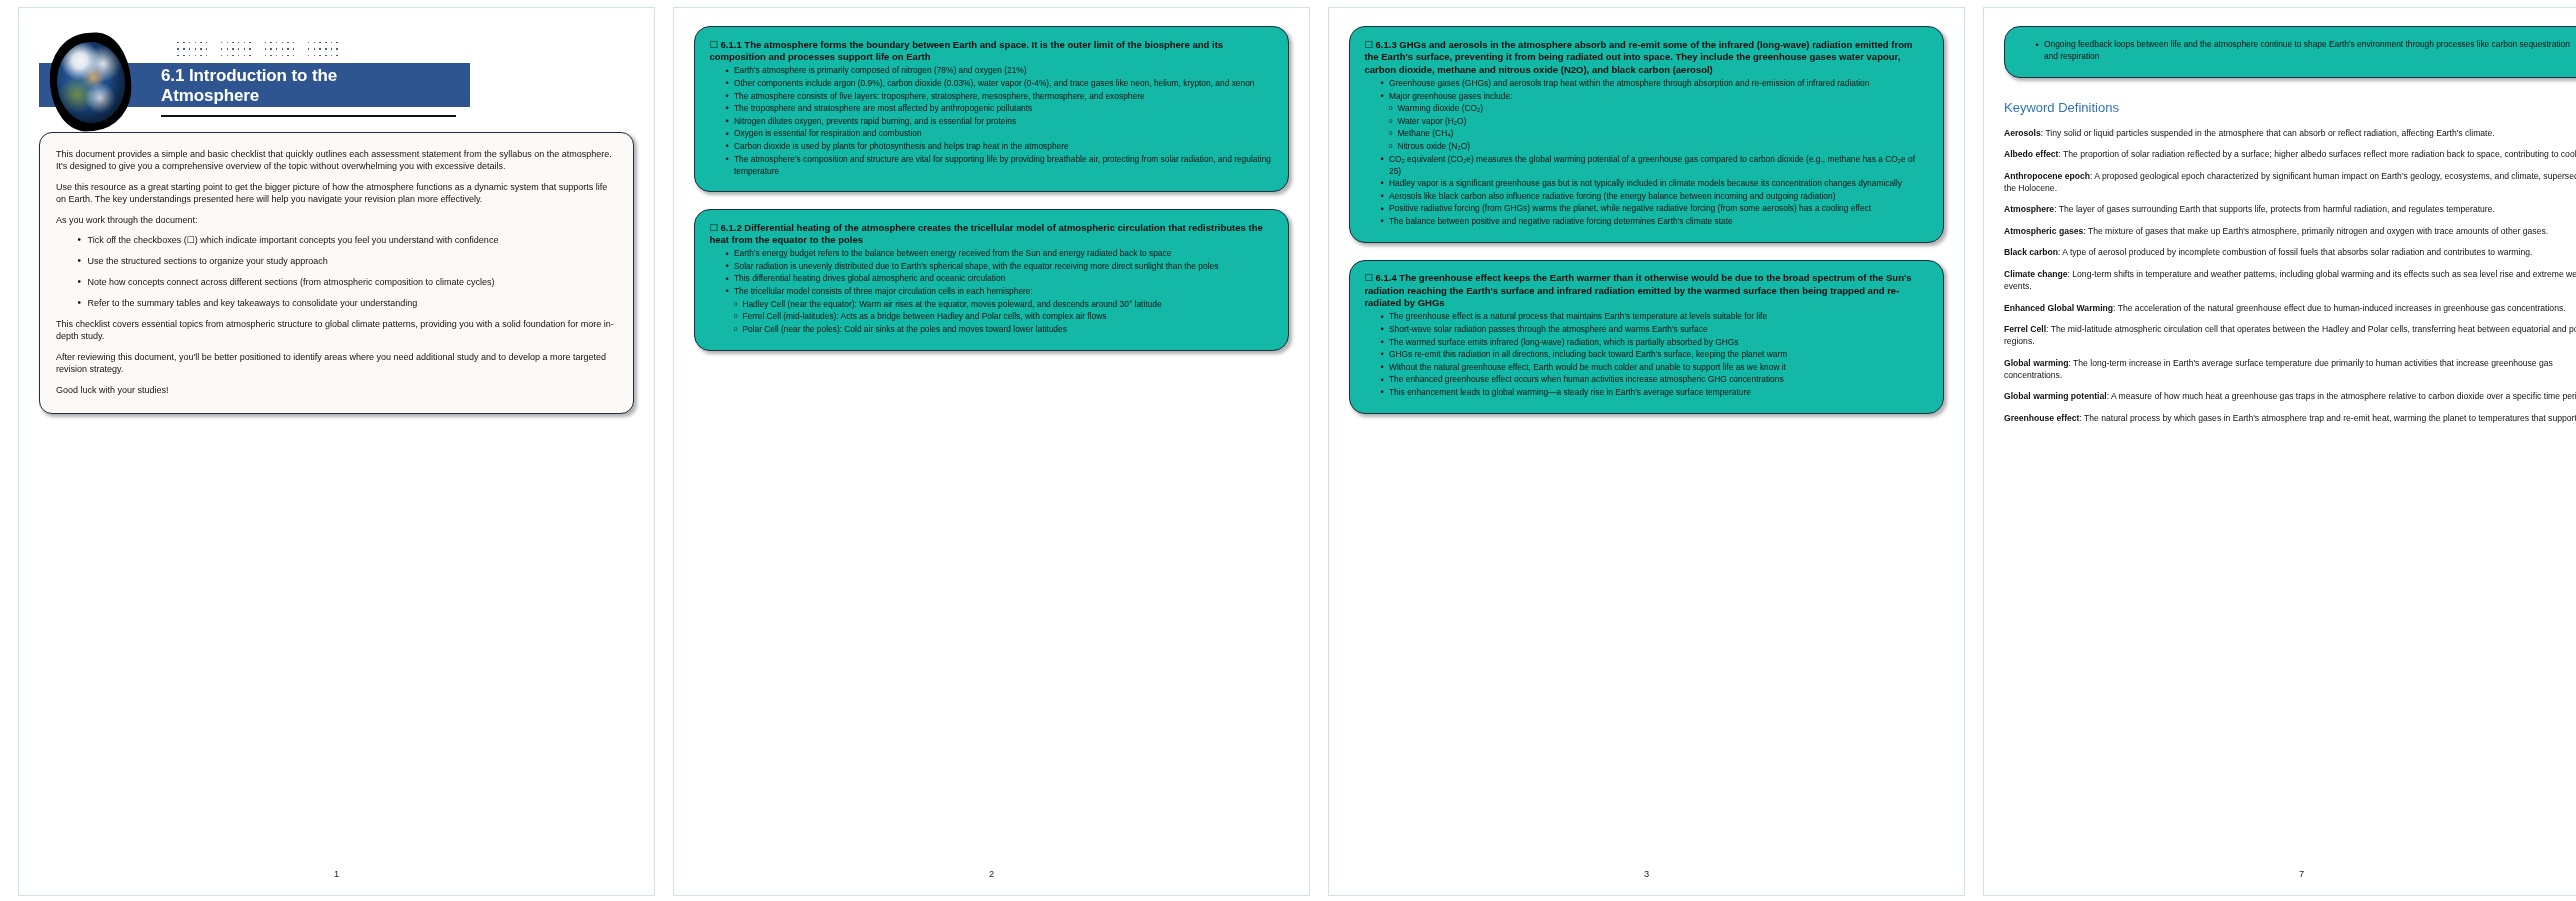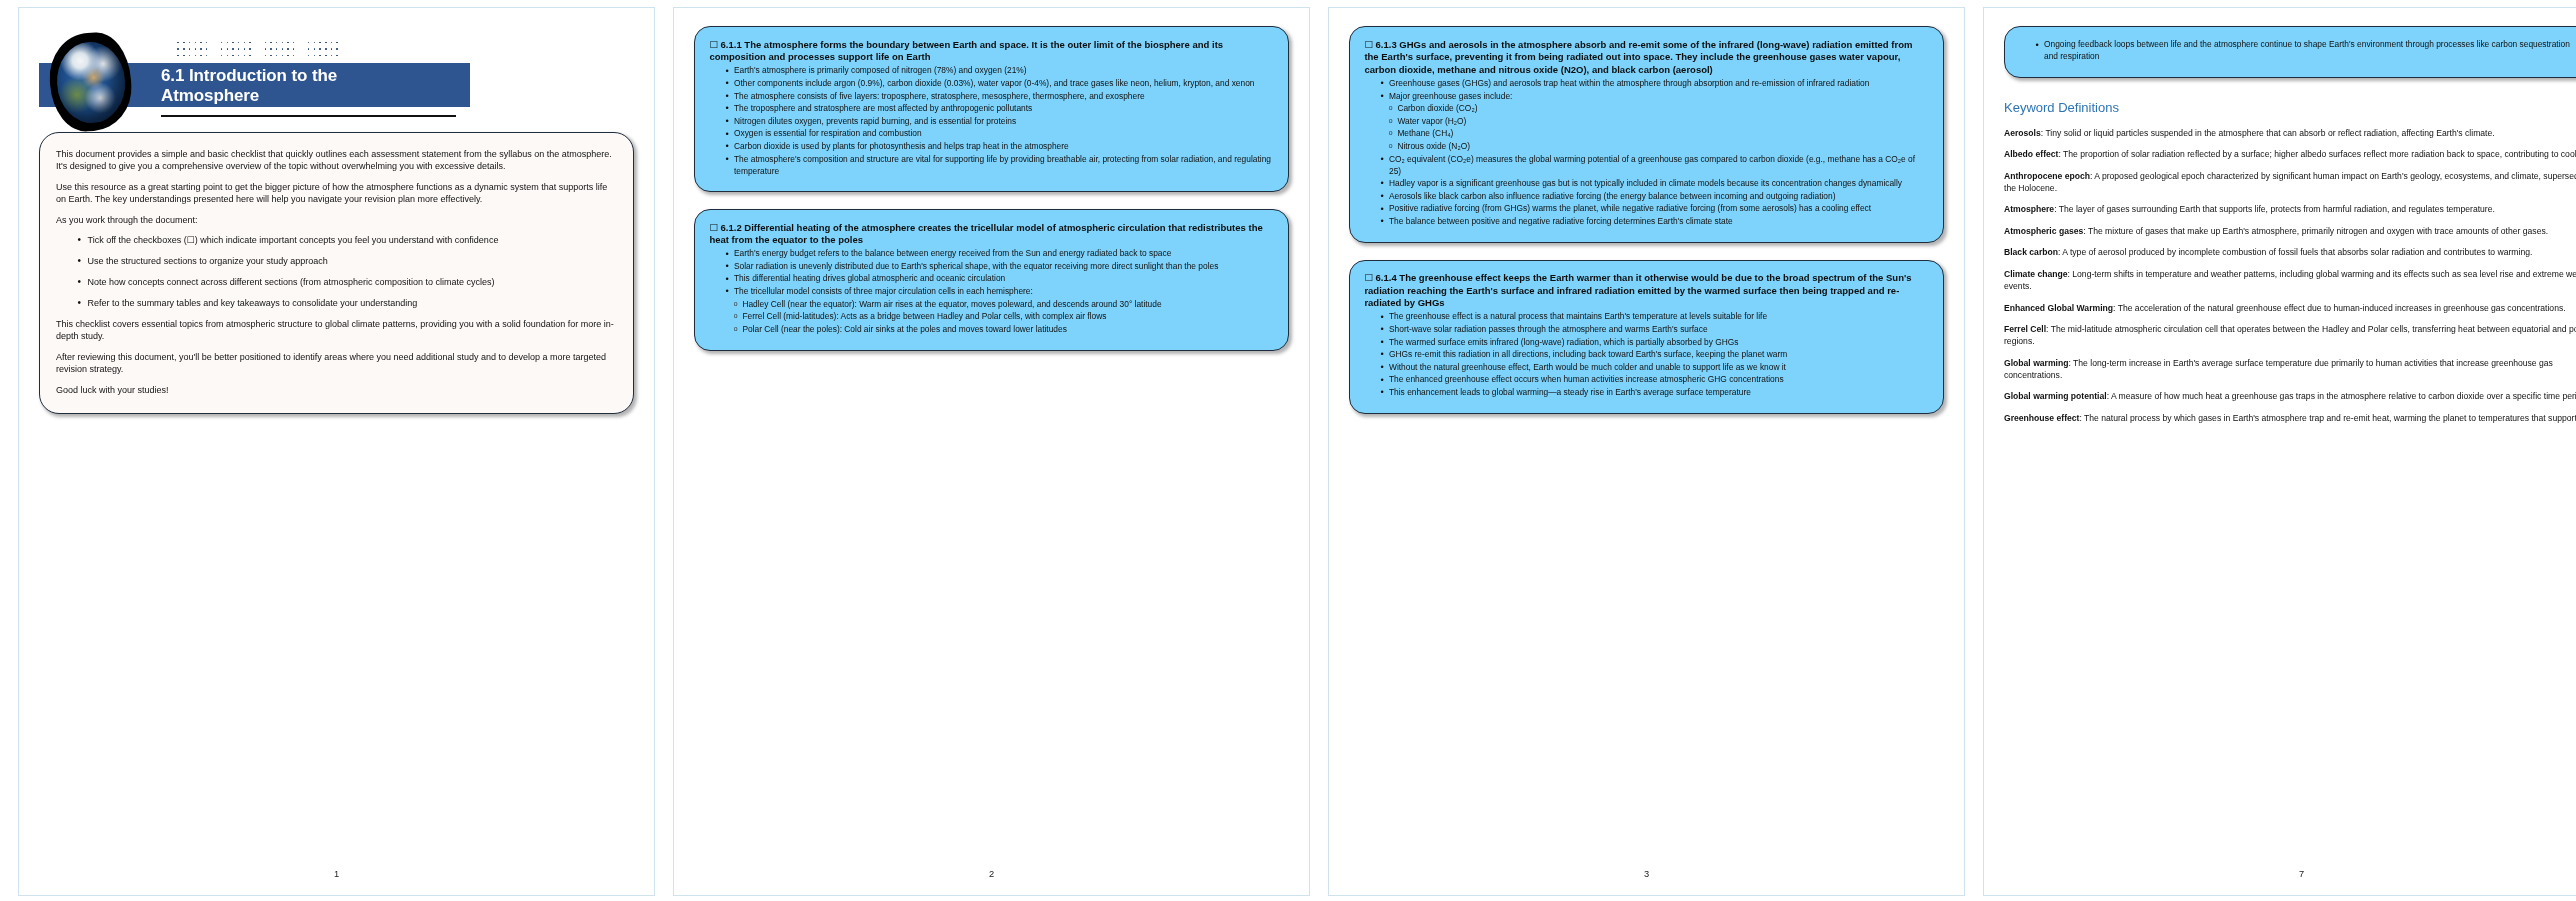--- a/index.html
+++ b/index.html
@@ -124,31 +124,31 @@
       radial-gradient(circle at 62% 70%, rgba(255,255,255,0.85) 0%, rgba(255,255,255,0) 22%),
       radial-gradient(circle at 28% 64%, #6f8e4a 0%, rgba(111,142,74,0) 26%),
       radial-gradient(circle at 54% 44%, #cfa76a 0%, rgba(207,167,106,0) 20%),
       radial-gradient(circle at 70% 28%, #eef2f5 0%, rgba(238,242,245,0) 24%),
       radial-gradient(circle at 45% 50%, #2a63a8 0%, #1b4a86 58%, #0d2c54 100%);
     box-shadow: inset -7.2px -8.6px 18.7px rgba(0,0,0,0.55);
   }
 
   
   .card {
-    background: #7dd3fc;
+    background: #14b8a6;
     border: 1.2px solid #1f2d3d;
     border-radius: 16px;
     padding: 11.5px 14.4px 13px 14.4px;
     box-shadow: 2.2px 2.9px 3.6px rgba(0,0,0,0.30);
     margin-bottom: 17px;
   }
   .card.intro {
     background: #fdf9f7;
     padding: 14.4px 16px 17px 16px;
-    border-radius: 20px;
+    border-radius: 13px;
   }
   .card-title {
     font-size: 9.5px;
     font-weight: bold;
     color: #0d0d0d;
     line-height: 1.33;
     margin: 0 0 1.4px 0;
   }
   .chk { font-family: "DejaVu Sans", sans-serif; font-weight: normal; }
 
@@ -394,21 +394,21 @@
       <div class="card">
         <div class="card-title">
           <span class="chk">☐</span>
           <span>6.1.3 GHGs and aerosols in the atmosphere absorb and re-emit some of the infrared (long-wave) radiation emitted from the Earth's surface, preventing it from being radiated out into space. They include the greenhouse gases water vapour, carbon dioxide, methane and nitrous oxide (N2O), and black carbon (aerosol)</span>
         </div>
         <ul class="b1">
           <li>Greenhouse gases (GHGs) and aerosols trap heat within the atmosphere through absorption and re-emission of infrared radiation</li>
           <li>Major greenhouse gases include:</li>
         </ul>
         <ul class="b2">
-          <li>Carbon dioxide (CO₂)</li>
+          <li>Warming dioxide (CO₂)</li>
           <li>Water vapor (H₂O)</li>
           <li>Methane (CH₄)</li>
           <li>Nitrous oxide (N₂O)</li>
         </ul>
         <ul class="b1">
           <li>CO₂ equivalent (CO₂e) measures the global warming potential of a greenhouse gas compared to carbon dioxide (e.g., methane has a CO₂e of 25)</li>
           <li>Hadley vapor is a significant greenhouse gas but is not typically included in climate models because its concentration changes dynamically</li>
           <li>Aerosols like black carbon also influence radiative forcing (the energy balance between incoming and outgoing radiation)</li>
           <li>Positive radiative forcing (from GHGs) warms the planet, while negative radiative forcing (from some aerosols) has a cooling effect</li>
           <li>The balance between positive and negative radiative forcing determines Earth's climate state</li>

